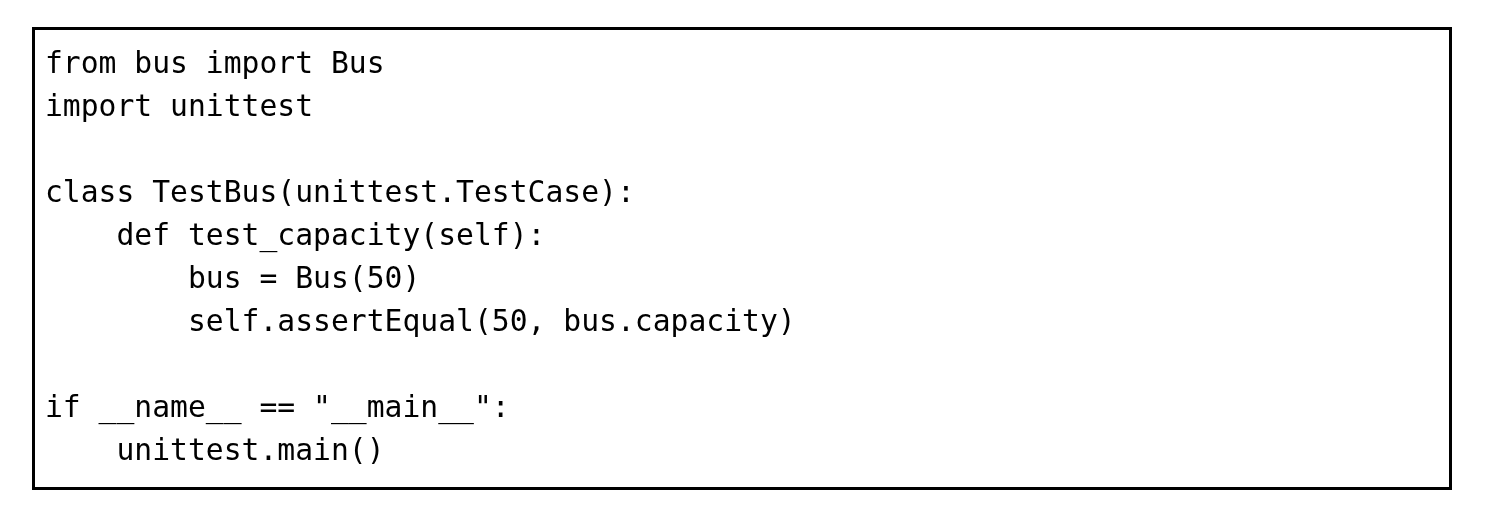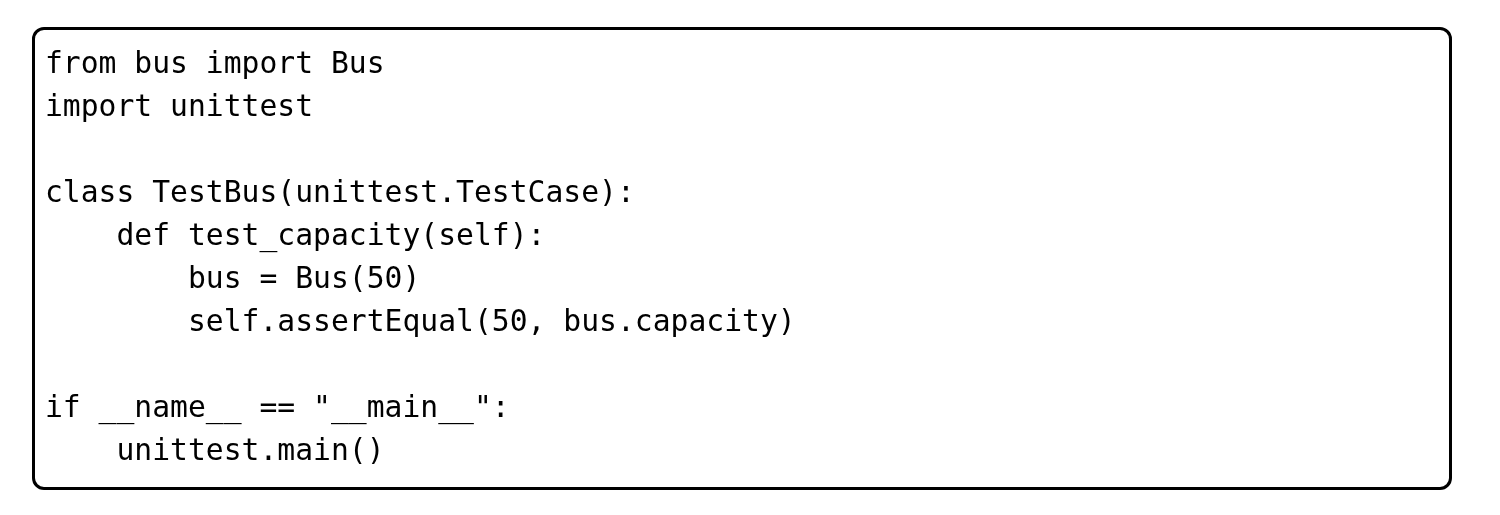--- a/index.html
+++ b/index.html
@@ -25,21 +25,21 @@
   
   #code-box {
     position: absolute;
     left: 32px;
     top: 27px;
     width: 1420px;
     height: 463px;
     box-sizing: border-box;
     background: #ffffff;
     border: 3px solid #000000;
-    border-radius: 12px;
+    border-radius: 0;
     overflow: hidden;
   }
 
   #code-listing {
     position: absolute;
     left: 10px;
     top: 11px;
     margin: 0;
     padding: 0;
     font-family: "DejaVu Sans Mono", monospace;

